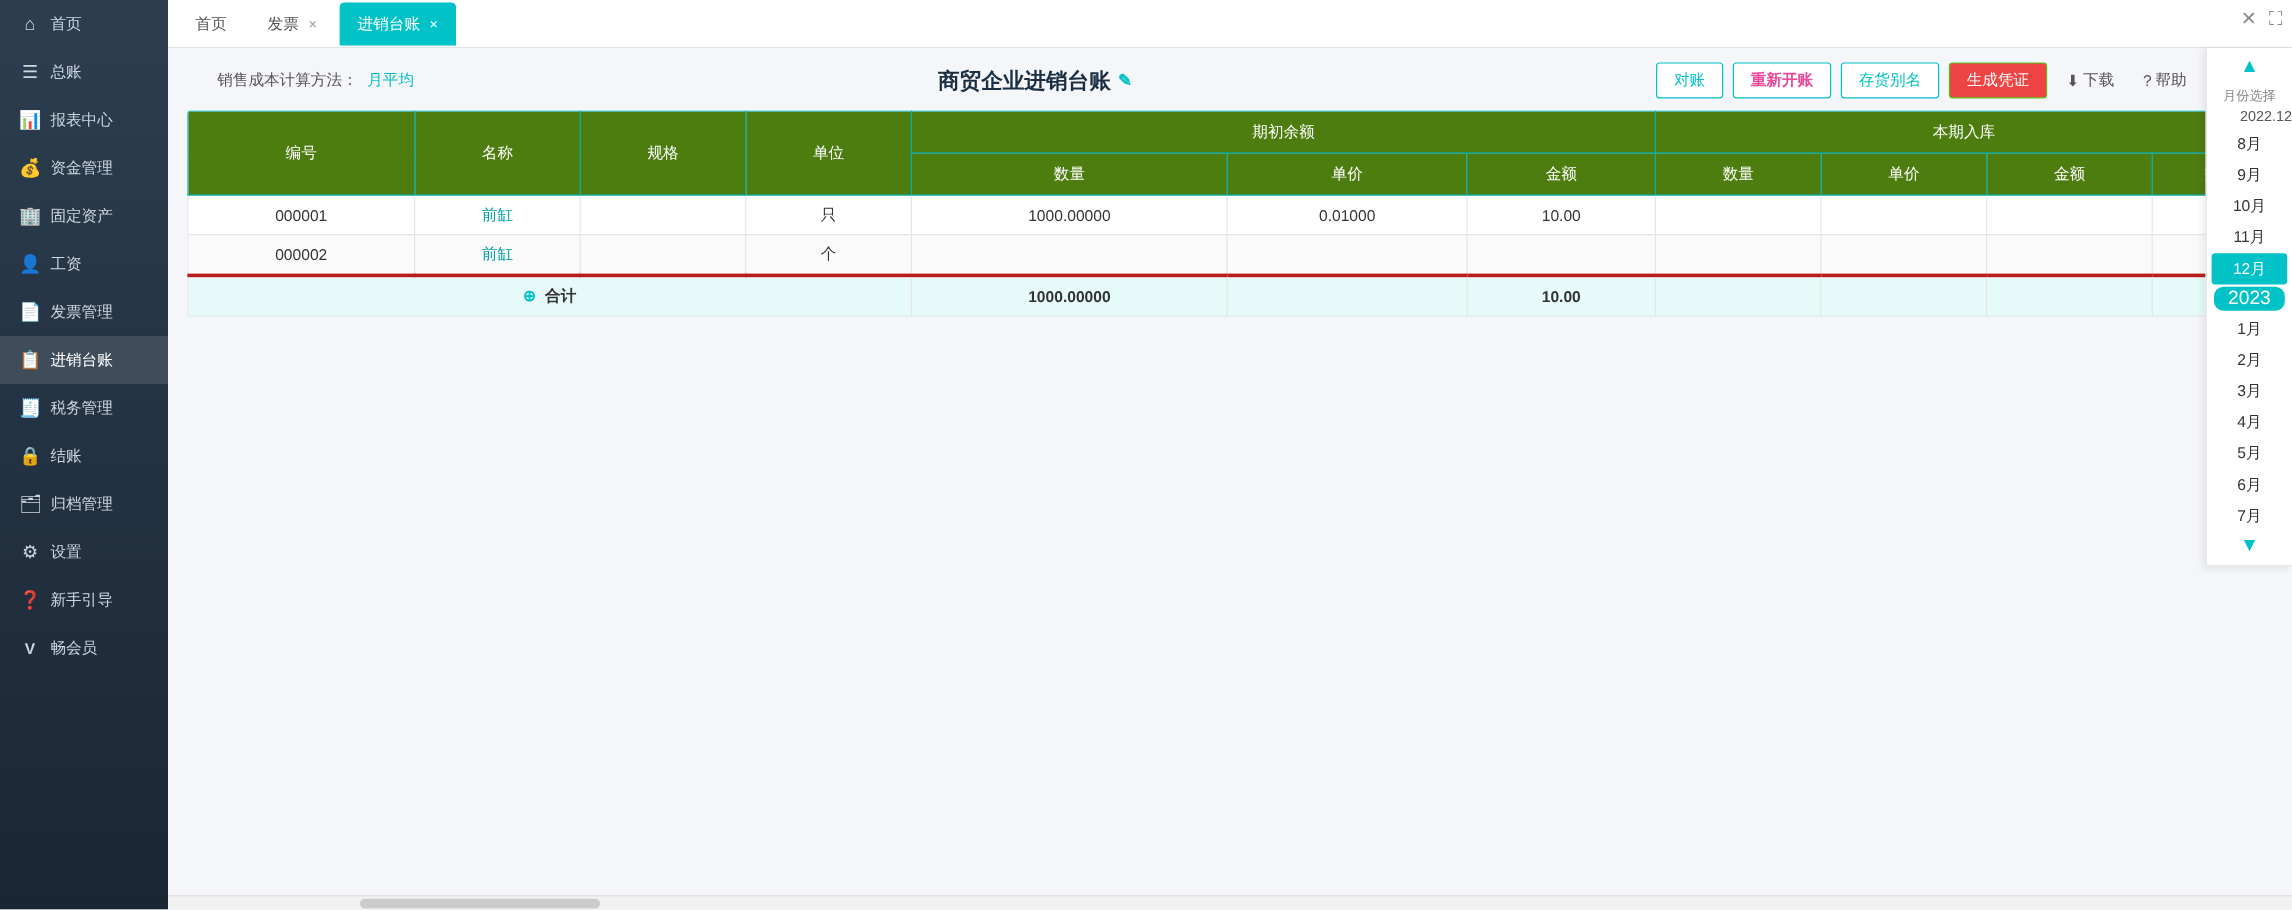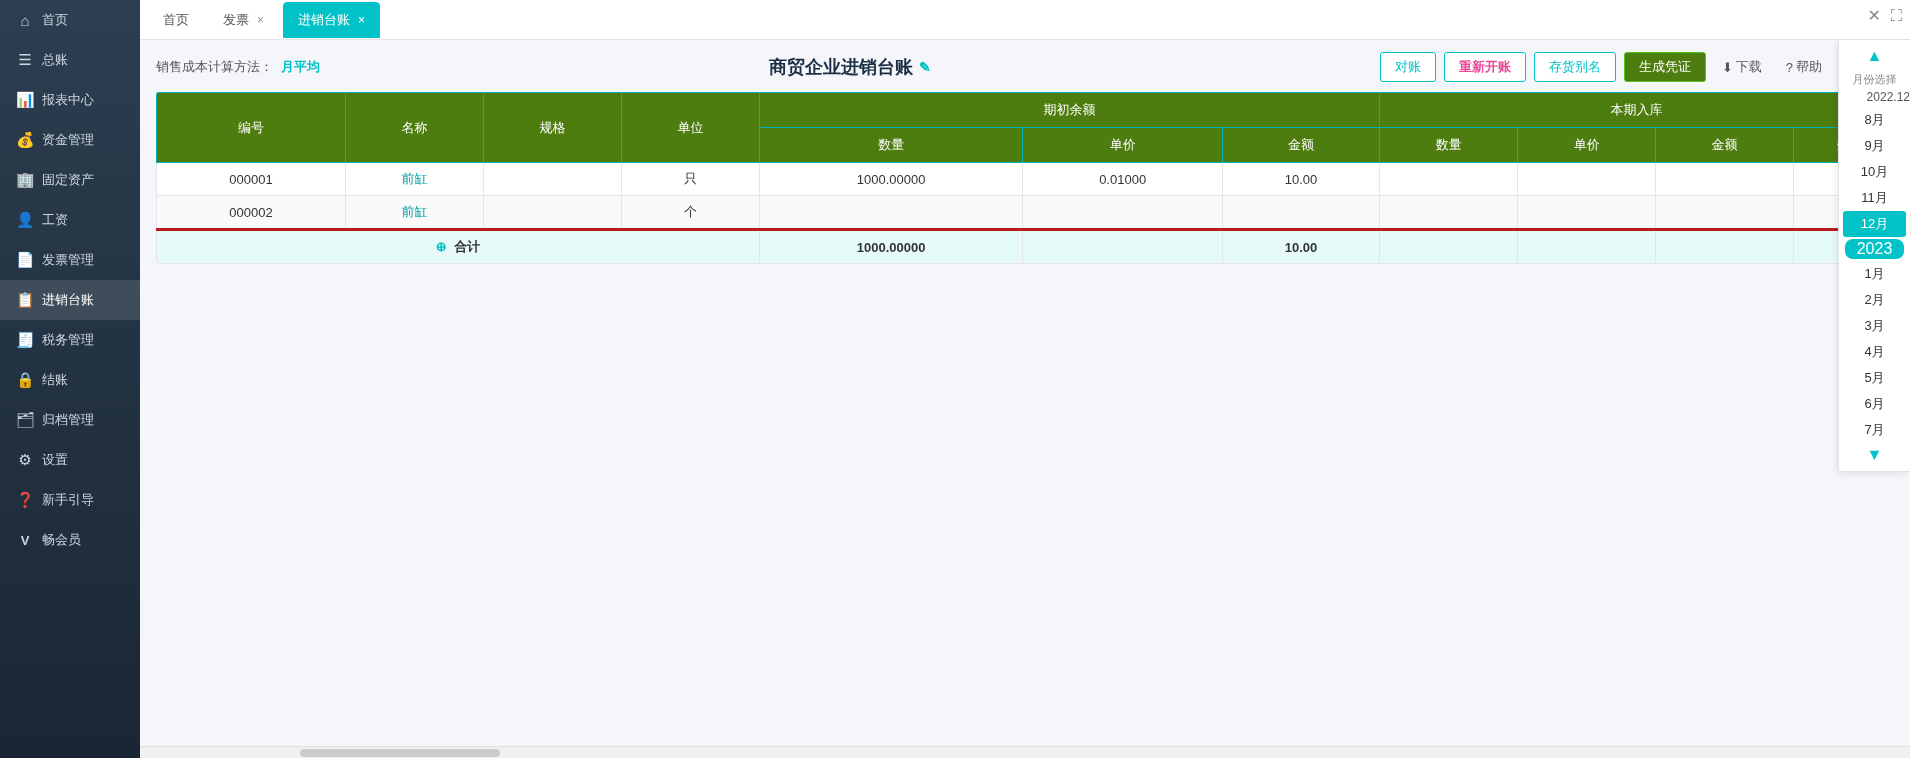--- a/index.html
+++ b/index.html
@@ -85,20 +85,21 @@
       align-items: center;
       justify-content: space-between;
       margin-bottom: 10px;
     }
     .toolbar-left {
       display: flex;
       align-items: flex-end;
       gap: 8px;
       font-size: 13px;
       color: #555;
+      margin-left: 25px;
     }
     .toolbar-center {
       font-size: 18px;
       font-weight: bold;
       color: #1a2e44;
       display: flex;
       align-items: center;
       gap: 6px;
     }
     .toolbar-center .edit-icon {
@@ -118,21 +119,21 @@
       font-size: 13px;
       border: 1px solid;
       white-space: nowrap;
     }
     .btn-default {
       background: #fff;
       border-color: #d0d0d0;
       color: #333;
     }
     .btn-primary {
-      background: #4d7c0f;
+      background: #ef4444;
       border-color: #52c41a;
       color: #fff;
     }
     .btn-text {
       background: none;
       border: none;
       color: #555;
       cursor: pointer;
       display: flex;
       align-items: center;
@@ -350,21 +351,21 @@
       <span>进销台账</span>
       <span class="tab-close">×</span>
     </div>
   </div>
 
   <div class="content">
 
     <div class="toolbar">
       <div class="toolbar-left">
         <span>销售成本计算方法：</span>
-        <span style="color:#00c2c7;font-weight:bold;">月平均</span>
+        <span style="color:#00c2c7;font-weight:normal;">月平均</span>
       </div>
       <div class="toolbar-center">
         <span>商贸企业进销台账</span>
         <span class="edit-icon">✎</span>
       </div>
       <div class="toolbar-right">
         <button class="btn btn-default" style="border-color:#00c2c7;color:#00c2c7;">对账</button>
         <button class="btn btn-default" style="border-color:#00c2c7;color:#ec4899;font-weight:bold;">重新开账</button>
         <button class="btn btn-default" style="border-color:#00c2c7;color:#00c2c7;">存货别名</button>
         <button class="btn btn-primary">生成凭证</button>

